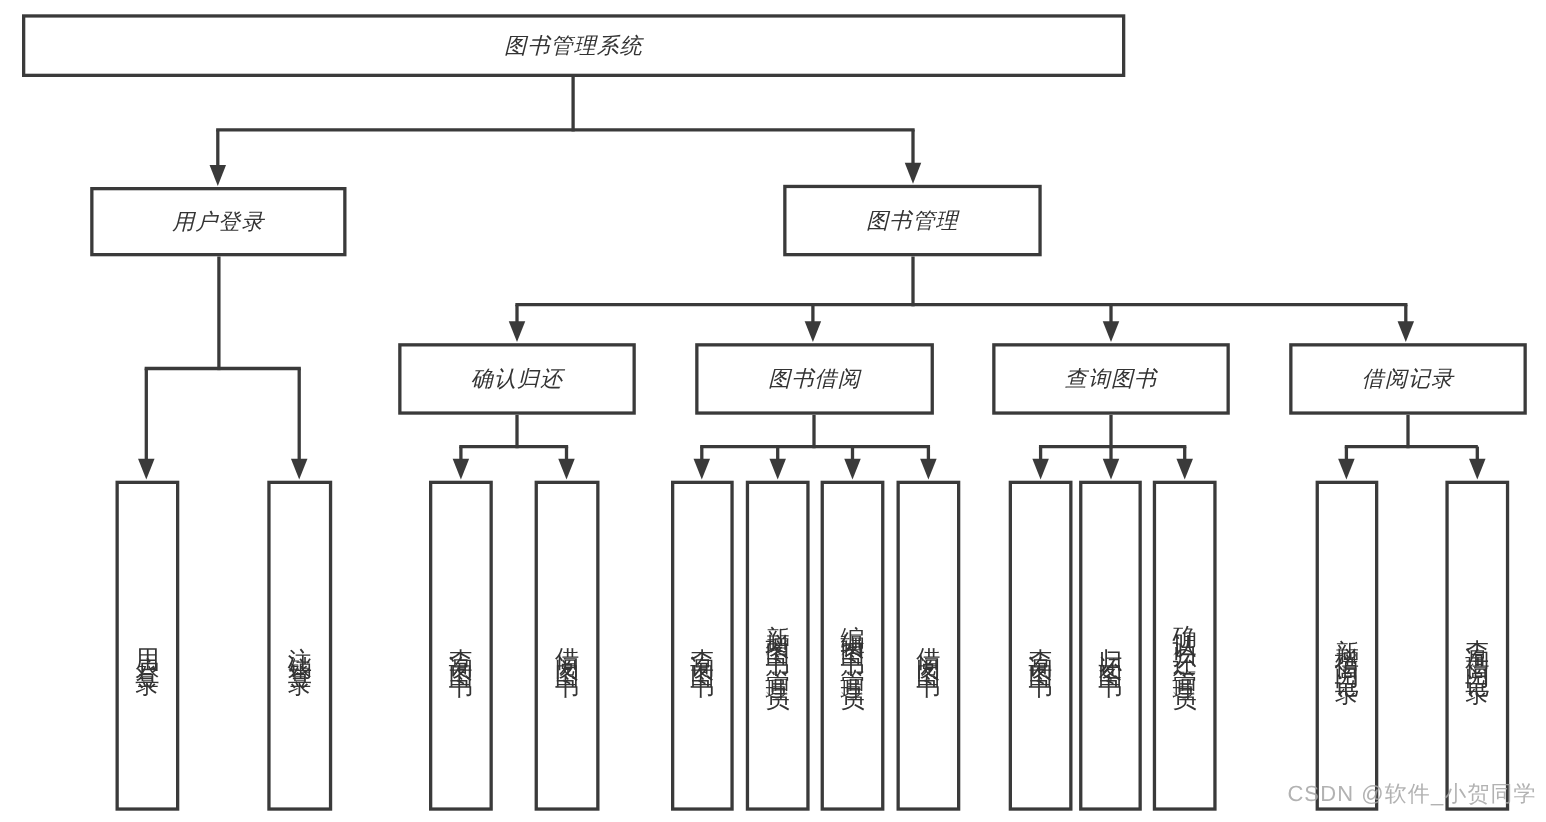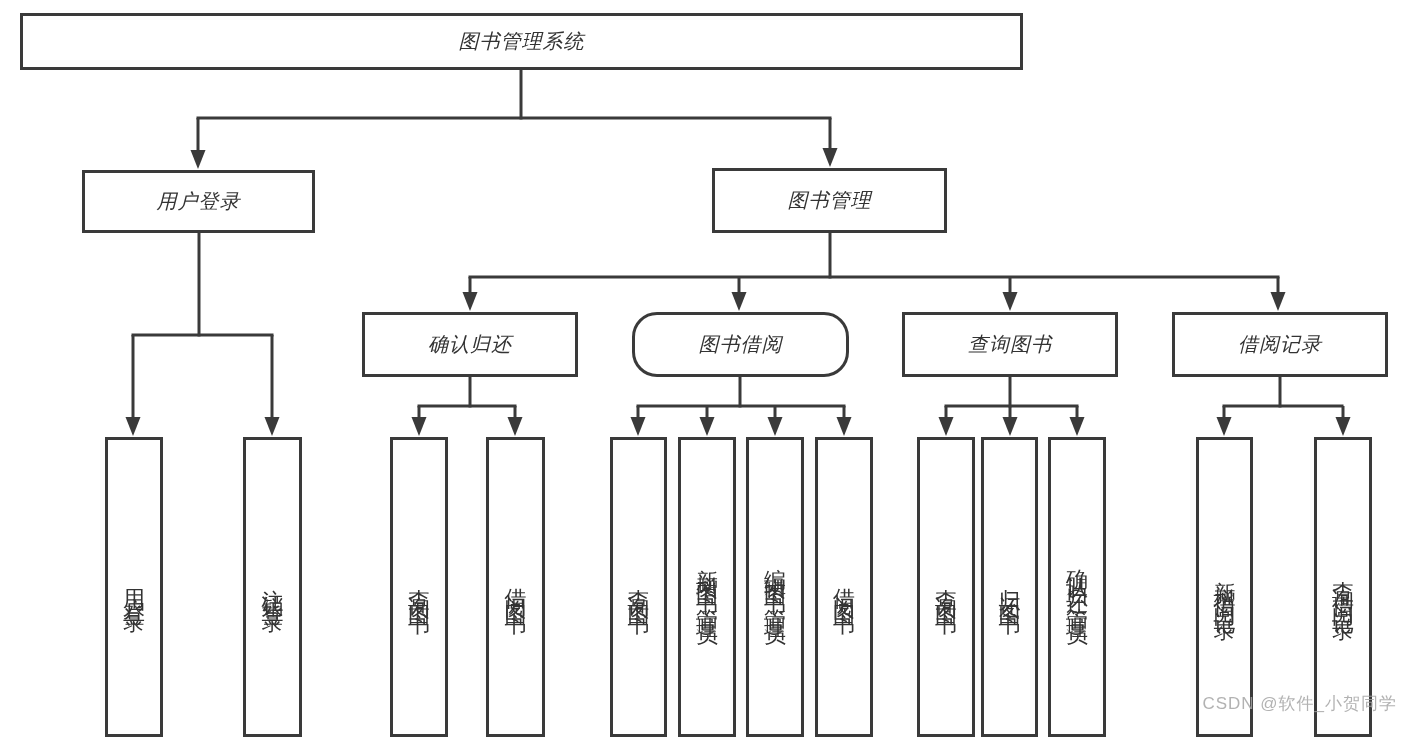--- a/index.html
+++ b/index.html
@@ -37,22 +37,22 @@
     writing-mode:vertical-rl;
     text-orientation:mixed;
     font-size:22px;
     letter-spacing:8px;
     color:#333333;
     white-space:nowrap;
     line-height:1;
   }
   #watermark {
     position:absolute;
-    right:8px; top:692px;
-    font-size:17px;
+    right:8px; top:708px;
+    font-size:20px;
     color:rgba(165,165,165,0.85);
     letter-spacing:1px;
     white-space:nowrap;
     z-index:5;
     text-align:center;
   }
 </style>
 </head>
 <body>
 
@@ -131,21 +131,21 @@
   <div class="node" style="left:82px; top:170px; width:233px; height:63px;">
     <span class="hlabel">用户登录</span>
   </div>
   <div class="node" style="left:712px; top:168px; width:235px; height:65px;">
     <span class="hlabel">图书管理</span>
   </div>
 
   <div class="node" style="left:362px; top:312px; width:216px; height:65px;">
     <span class="hlabel">确认归还</span>
   </div>
-  <div class="node" style="left:632px; top:312px; width:217px; height:65px;border-radius:25px;">
+  <div class="node" style="left:632px; top:312px; width:217px; height:65px;">
     <span class="hlabel">图书借阅</span>
   </div>
   <div class="node" style="left:902px; top:312px; width:216px; height:65px;">
     <span class="hlabel">查询图书</span>
   </div>
   <div class="node" style="left:1172px; top:312px; width:216px; height:65px;">
     <span class="hlabel">借阅记录</span>
   </div>
 
   <div class="leaf" style="left:105px; width:58px;">

